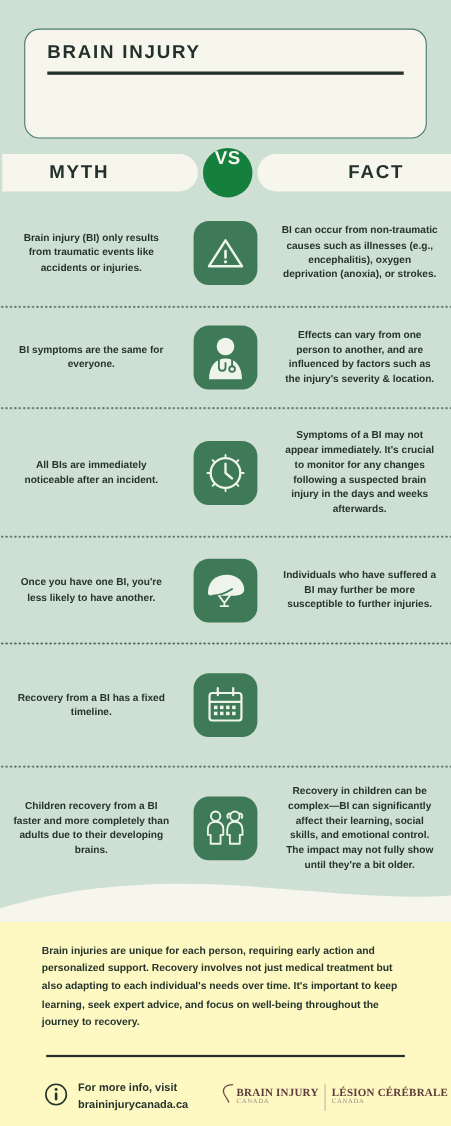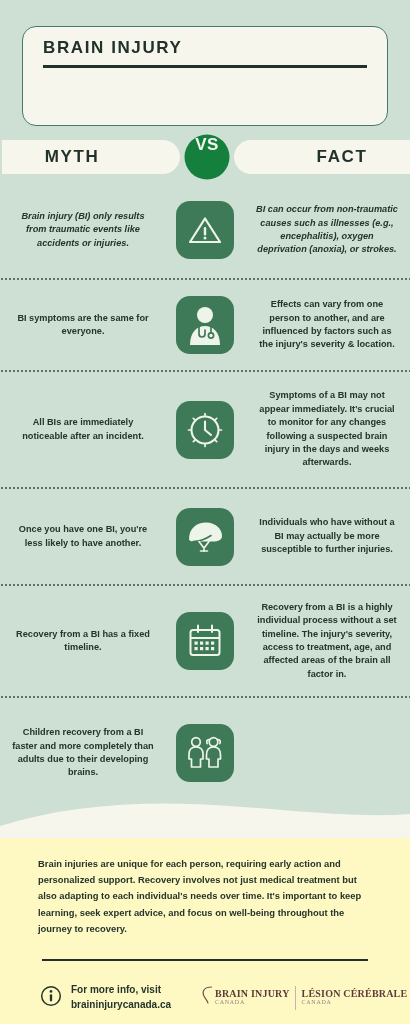--- a/index.html
+++ b/index.html
@@ -261,21 +261,21 @@
     </div>
     <div class="band-chip right">
       <span class="band-label">FACT</span>
     </div>
     <div class="vs-badge">
       <span>VS</span>
     </div>
   </div>
 
   <div class="rows" id="rows-container">
-      <div class="row" style="height: 96px; font-style: italic;">
+      <div class="row" style="height: 96px;">
         <div class="col">Brain injury (BI) only results from traumatic events like accidents or injuries.</div>
         <div class="icon-cell">
           <div class="icon-tile">
             <svg width="36" height="36" viewBox="0 0 36 36" aria-hidden="true">
               <path d="M18 6.5 L33 30 L3 30 Z" fill="none" stroke="#eef4ea" stroke-width="2.2" stroke-linejoin="round"></path>
               <rect x="16.8" y="15" width="2.4" height="8.4" rx="1.2" fill="#eef4ea"></rect>
               <circle cx="18" cy="26" r="1.5" fill="#eef4ea"></circle>
             </svg>
           </div>
         </div>
@@ -330,21 +330,21 @@
         <div class="icon-cell">
           <div class="icon-tile">
             <svg width="40" height="34" viewBox="0 0 40 34" aria-hidden="true">
               <path d="M4 19 C 4 8, 12 2.5, 21 2.5 C 31 2.5, 37 9, 37 16 C 37 20, 33 21.5, 28 21.5 L8 21.5 C 5.5 21.5, 4 20.6, 4 19 Z" fill="#eef4ea"></path>
               <path d="M8 21.5 C 14 21.5, 20 19.5, 26 15.5" fill="none" stroke="#3e7a57" stroke-width="1.6" stroke-linecap="round"></path>
               <path d="M14 21.5 L18.5 27.5 M24 21.5 L19.5 27.5 M19 27.5 L19 31" fill="none" stroke="#eef4ea" stroke-width="1.6" stroke-linecap="round"></path>
               <path d="M15.5 31 L22.5 31" fill="none" stroke="#eef4ea" stroke-width="1.6" stroke-linecap="round"></path>
             </svg>
           </div>
         </div>
-        <div class="col">Individuals who have without a BI may actually be more susceptible to further injuries.</div>
+        <div class="col">Individuals who have suffered a BI may further be more susceptible to further injuries.</div>
       </div>
       <div class="divider"></div>
       <div class="row" style="height: 110px;">
         <div class="col">Recovery from a BI has a fixed timeline.</div>
         <div class="icon-cell">
           <div class="icon-tile">
             <svg width="38" height="38" viewBox="0 0 38 38" aria-hidden="true">
               <rect x="4.5" y="8" width="29" height="25" rx="2.5" fill="none" stroke="#eef4ea" stroke-width="2"></rect>
               <path d="M4.5 16 L33.5 16" stroke="#eef4ea" stroke-width="2"></path>
               <path d="M12 3.5 L12 10 M26 3.5 L26 10" stroke="#eef4ea" stroke-width="2" stroke-linecap="round"></path>
@@ -354,38 +354,38 @@
                 <rect x="19.5" y="19.5" width="3.2" height="3.2"></rect>
                 <rect x="25" y="19.5" width="3.2" height="3.2"></rect>
                 <rect x="8.5" y="25" width="3.2" height="3.2"></rect>
                 <rect x="14" y="25" width="3.2" height="3.2"></rect>
                 <rect x="19.5" y="25" width="3.2" height="3.2"></rect>
                 <rect x="25" y="25" width="3.2" height="3.2"></rect>
               </g>
             </svg>
           </div>
         </div>
-        <div class="col">Recovery from a BI is a highly individual process without a set timeline. The injury's severity, access to treatment, age, and affected areas of the brain all factor in.</div>
       </div>
       <div class="divider"></div>
       <div class="row" style="height: 110px;">
         <div class="col">Children recovery from a BI faster and more completely than adults due to their developing brains.</div>
         <div class="icon-cell">
           <div class="icon-tile">
             <svg width="40" height="36" viewBox="0 0 40 36" aria-hidden="true">
               <g fill="none" stroke="#eef4ea" stroke-width="1.7" stroke-linejoin="round" stroke-linecap="round">
                 <circle cx="11" cy="7" r="4.3"></circle>
                 <path d="M11 12 C 6 12, 4 15, 4 19 L4 24 L6.5 24 L6.5 32 L15.5 32 L15.5 24 L18 24 L18 19 C 18 15, 16 12, 11 12 Z"></path>
                 <circle cx="28.5" cy="7" r="4.3"></circle>
                 <path d="M24.4 4.6 C 22 4.2, 21 6.4, 22.2 8.6 M32.6 4.6 C 35 4.2, 36 6.4, 34.8 8.6"></path>
                 <path d="M28.5 12 C 23.5 12, 21.5 15.5, 21.5 20 L21.5 24 L24 24 L24 32 L33 32 L33 24 L35.5 24 L35.5 20 C 35.5 15.5, 33.5 12, 28.5 12 Z"></path>
               </g>
             </svg>
           </div>
         </div>
+        <div class="col">Recovery in children can be complex—BI can significantly affect their learning, social skills, and emotional control. The impact may not fully show until they're a bit older.</div>
       </div>
     </div>
 
   <div class="wave">
     <svg width="410" height="40" viewBox="0 0 410 40" preserveAspectRatio="none" aria-hidden="true">
       <path d="M0 26 C 70 4, 150 0, 230 6 C 300 11, 360 18, 410 14 L410 40 L0 40 Z" fill="#f7f6ec"></path>
     </svg>
   </div>
 
   <div class="footer">

